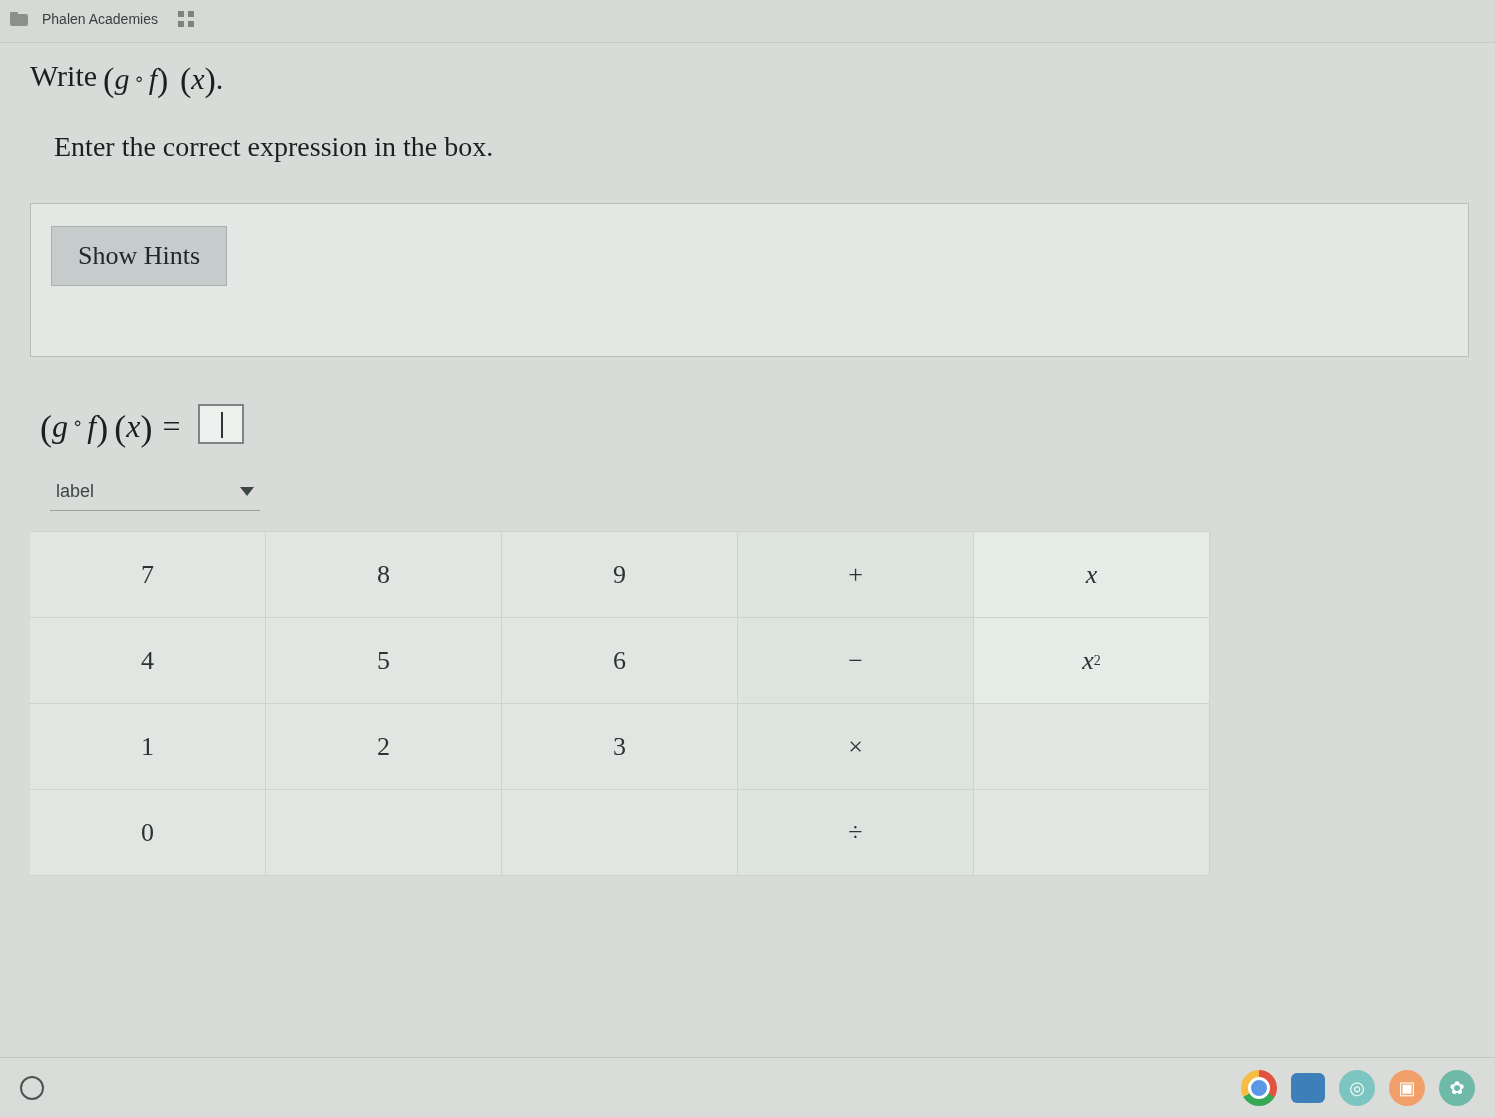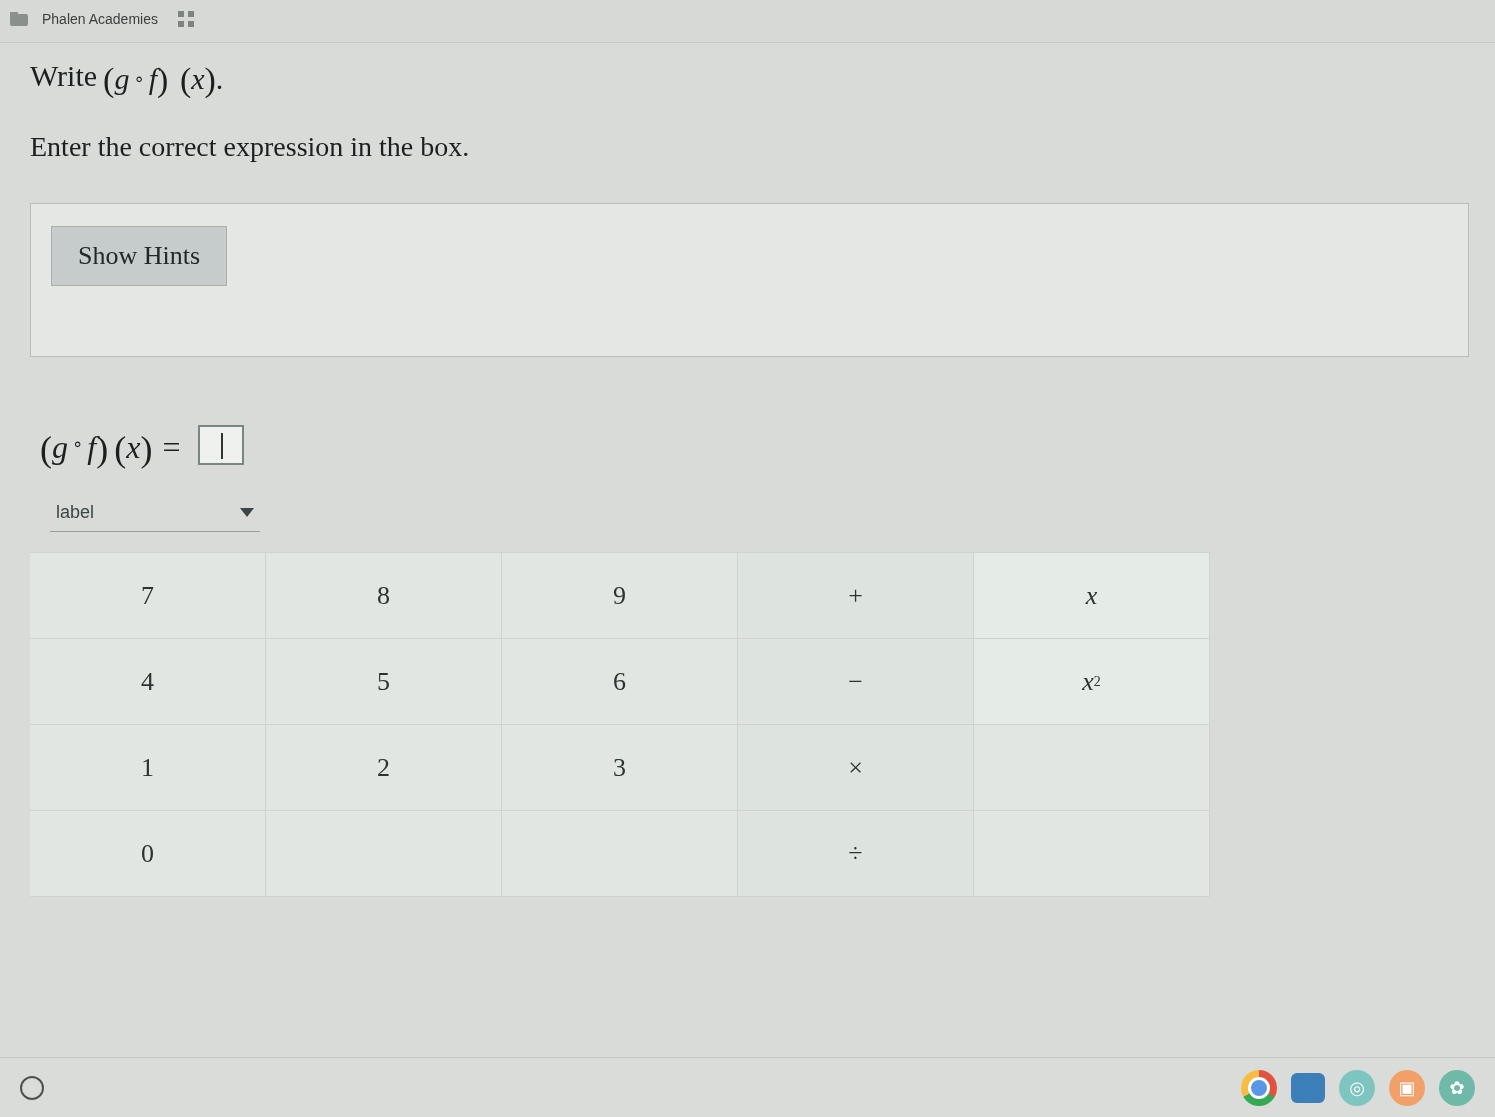--- a/index.html
+++ b/index.html
@@ -36,26 +36,27 @@
     align-items: flex-start;
     gap: 6px;
   }
   .mathit { font-style: italic; font-family: "Times New Roman", serif; }
   .circ { font-size: 18px; vertical-align: middle; margin: 0 4px; position: relative; top:-3px;}
   .paren { font-size: 34px; position: relative; top: 2px;}
   .prompt-line2 {
     font-size: 28px;
     color: #1b1f20;
     margin-bottom: 40px;
+    margin-left: 24px;
   }
   .hints-panel {
     border: 1px solid #b9beba;
     background: #e4e7e3;
     padding: 22px 37px 70px 20px;
-    margin-bottom: 69px;
+    margin-bottom: 48px;
   }
   .show-hints-btn {
     background: #c5cccb;
     border: 1px solid #a9b1af;
     color: #20292a;
     font-size: 26px;
     font-family: "Times New Roman", serif;
     padding: 14px 26px;
     cursor: pointer;
   }

